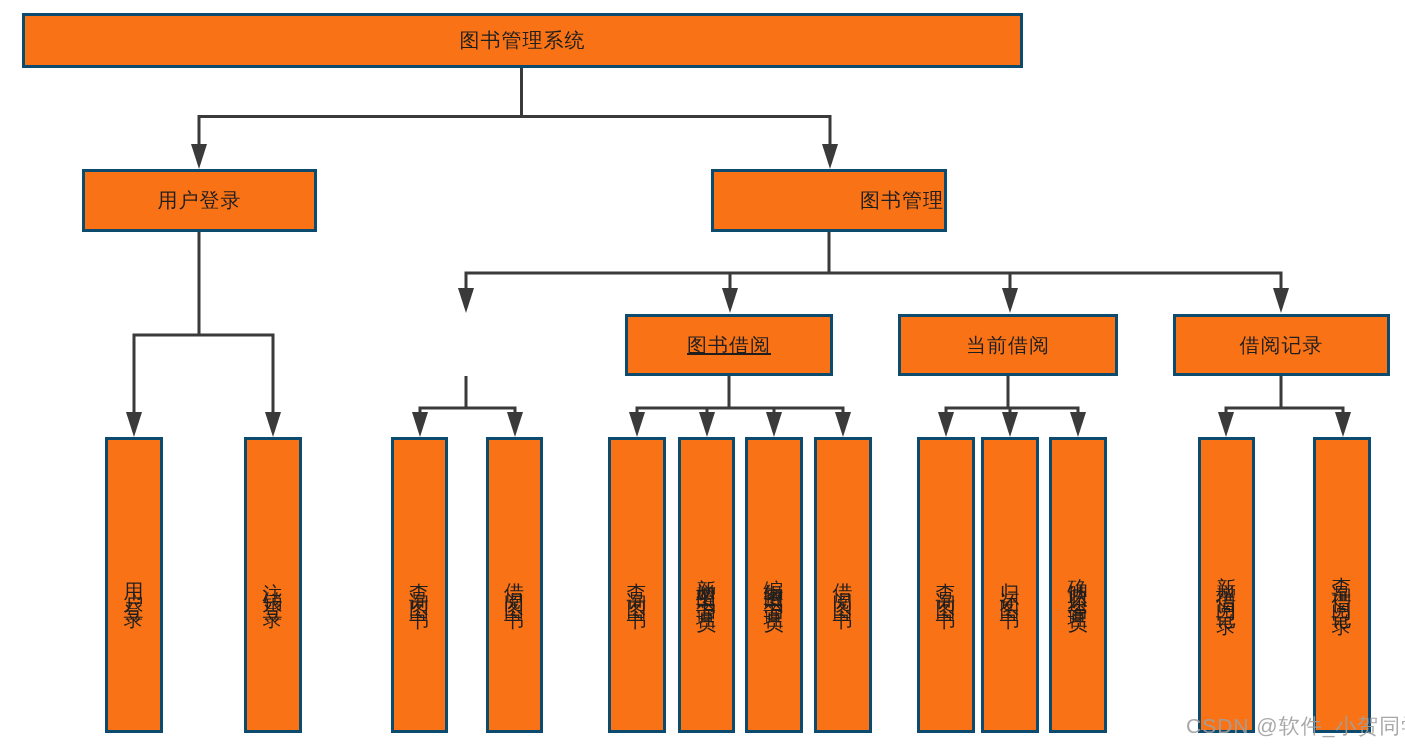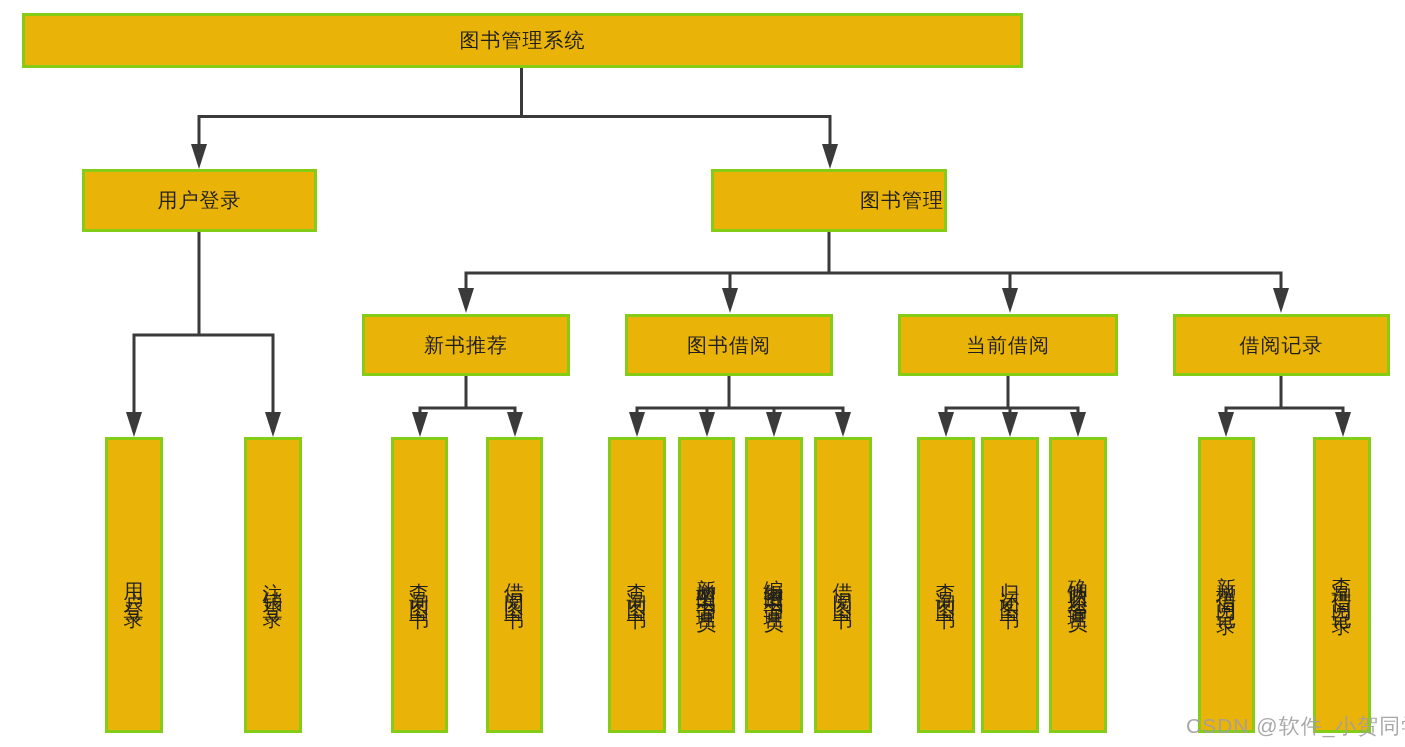--- a/index.html
+++ b/index.html
@@ -3,22 +3,22 @@
 <meta charset="utf-8">
 <style>
   html,body{margin:0;padding:0;background:#ffffff;}
   .canvas{
     position:relative;width:1405px;height:747px;background:#ffffff;
     font-family:"Liberation Sans","DejaVu Sans",sans-serif;
     color:#1f1f1f;overflow:hidden;
   }
   .connector-layer{position:absolute;left:0;top:0;width:1405px;height:747px;}
   .node{
-    position:absolute;box-sizing:border-box;background:#eab308;
-    border:3px solid #84cc16;display:flex;align-items:center;justify-content:center;
+    position:absolute;box-sizing:border-box;background:#f97316;
+    border:3px solid #0c4a6e;display:flex;align-items:center;justify-content:center;
     font-size:20px;letter-spacing:1px;color:#1f1f1f;z-index:2;
   }
   .vnode{
     writing-mode:vertical-rl;text-orientation:mixed;
     letter-spacing:9px;line-height:1;font-size:20px;
   }
   .vnode .lbl{display:block;}
   .watermark{
     position:absolute;left:1186px;top:712px;z-index:5;
     font-size:21px;letter-spacing:1px;color:#a0a0a0;opacity:.9;
@@ -67,24 +67,21 @@
     <span class="lbl">图书管理系统</span>
   </div>
 
   <div class="node" style="left:82px;top:169px;width:235px;height:63px;">
     <span class="lbl">用户登录</span>
   </div>
   <div class="node" style="left:711px;top:169px;width:236px;height:63px;justify-content:flex-end;">
     <span class="lbl">图书管理</span>
   </div>
 
-  <div class="node" style="left:362px;top:314px;width:208px;height:62px;">
-    <span class="lbl">新书推荐</span>
-  </div>
-  <div class="node" style="left:625px;top:314px;width:208px;height:62px;">
+  <div class="node" style="left:625px;top:314px;width:208px;height:62px;text-decoration:underline;">
     <span class="lbl">图书借阅</span>
   </div>
   <div class="node" style="left:898px;top:314px;width:220px;height:62px;text-align:center;">
     <span class="lbl">当前借阅</span>
   </div>
   <div class="node" style="left:1173px;top:314px;width:217px;height:62px;">
     <span class="lbl">借阅记录</span>
   </div>
 
   <div class="node vnode" style="left:105px;top:437px;width:58px;height:296px;">

